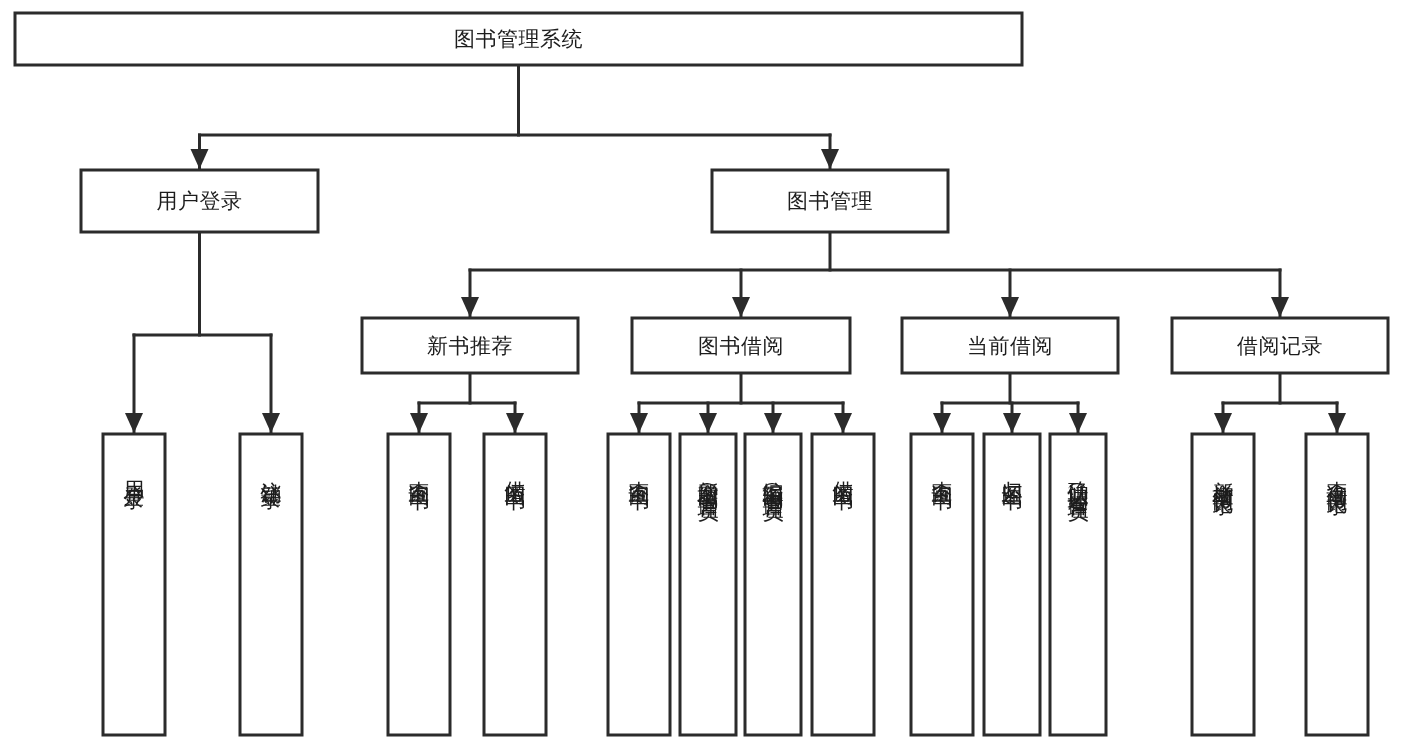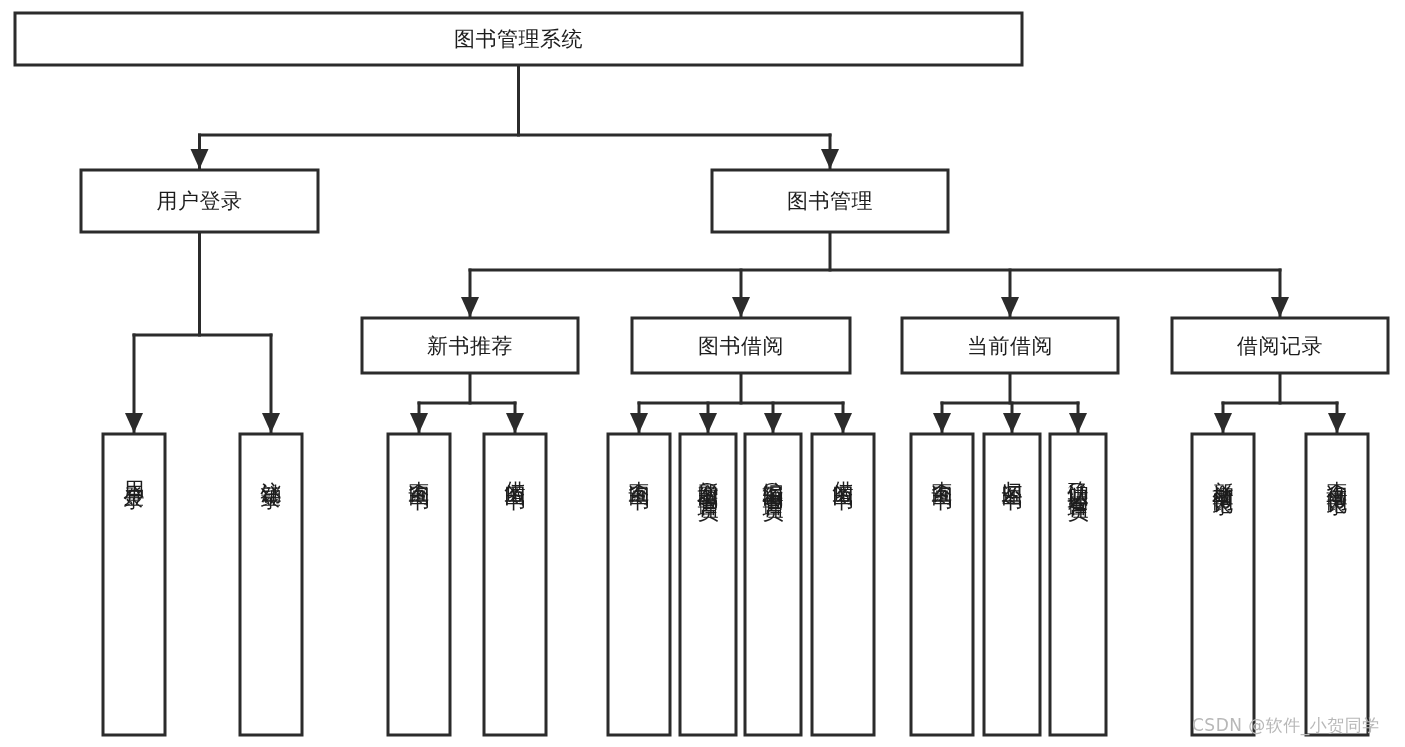--- a/index.html
+++ b/index.html
@@ -192,15 +192,14 @@
       <div class="leaf-label" style="left: 708px; top: 464px;">新增图书（管理员）</div>
       <div class="leaf-label" style="left: 773px; top: 464px;">编辑图书（管理员）</div>
       <div class="leaf-label" style="left: 843px; top: 464px;">借阅图书</div>
       <div class="leaf-label" style="left: 942px; top: 464px;">查询图书</div>
       <div class="leaf-label" style="left: 1012px; top: 464px;">归还图书</div>
       <div class="leaf-label" style="left: 1078px; top: 464px;">确认归还（管理员）</div>
       <div class="leaf-label" style="left: 1223px; top: 464px;">新增借阅记录</div>
       <div class="leaf-label" style="left: 1337px; top: 464px;">查询借阅记录</div>
     </div>
 
-  <div class="watermark" style="left:1192px; top:714px;">CSDN @软件_小贺同学</div>
 
 </div>
 
 </body></html>

